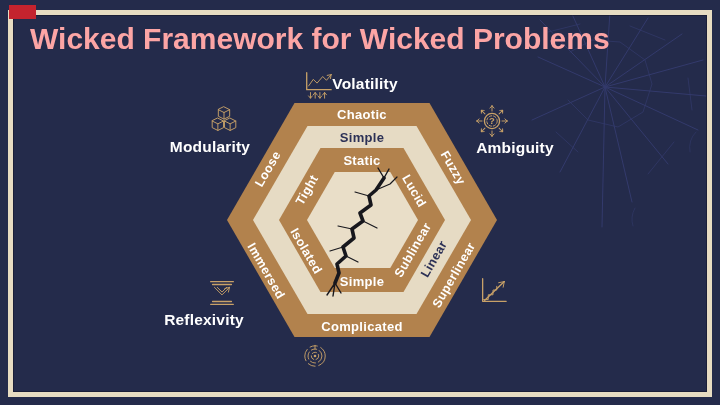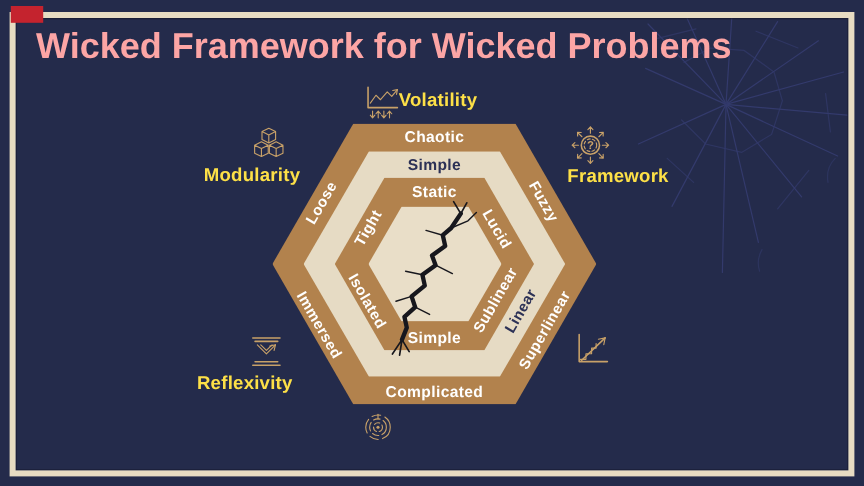--- a/index.html
+++ b/index.html
@@ -37,21 +37,21 @@
     position:absolute; z-index:6; white-space:nowrap;
     font-weight:bold; font-size:13px; color:#ffffff; letter-spacing:.3px;
     --rot:0deg;
     transform:translate(-50%,-50%) rotate(var(--rot));
   }
   .ring-label.rot{font-size:12.5px; letter-spacing:.4px;}
   .ring-label.navy{color:#2c3156;}
   .dim-label{
     position:absolute; z-index:7; white-space:nowrap;
     transform:translate(-50%,-50%);
-    font-size:15.5px; font-weight:bold; color:#fde047; letter-spacing:.2px;
+    font-size:15.5px; font-weight:bold; color:#ffffff; letter-spacing:.2px;
   }
   .dim-icon{position:absolute; z-index:7;}
   .dim-icon svg{display:block;}
   .icon-stroke{stroke:#c8a168; fill:none; stroke-width:1.4; stroke-linecap:round; stroke-linejoin:round;}
   .icon-thin{stroke:#c8a168; fill:none; stroke-width:1; stroke-linecap:round; stroke-linejoin:round;}
   .icon-fill{fill:#c8a168; stroke:none;}
   .icon-glyph{fill:#c8a168; font-family:"Liberation Sans",sans-serif; font-size:10px; font-weight:bold;}
 </style>
 </head>
 <body>
@@ -146,21 +146,21 @@
         <path d="M20 9.5 V4 M20 4 l-2.2 2.4 M20 4 l2.2 2.4" transform="rotate(45 20 20)"></path>
         <path d="M20 9.5 V4 M20 4 l-2.2 2.4 M20 4 l2.2 2.4" transform="rotate(90 20 20)"></path>
         <path d="M20 9.5 V4 M20 4 l-2.2 2.4 M20 4 l2.2 2.4" transform="rotate(135 20 20)"></path>
         <path d="M20 9.5 V4 M20 4 l-2.2 2.4 M20 4 l2.2 2.4" transform="rotate(180 20 20)"></path>
         <path d="M20 9.5 V4 M20 4 l-2.2 2.4 M20 4 l2.2 2.4" transform="rotate(225 20 20)"></path>
         <path d="M20 9.5 V4 M20 4 l-2.2 2.4 M20 4 l2.2 2.4" transform="rotate(270 20 20)"></path>
         <path d="M20 9.5 V4 M20 4 l-2.2 2.4 M20 4 l2.2 2.4" transform="rotate(315 20 20)"></path>
       </g>
     </svg>
   </div>
-  <span class="dim-label" style="left:515px; top:148px;">Framework</span>
+  <span class="dim-label" style="left:515px; top:148px;">Ambiguity</span>
 
   <div class="dim-icon" style="left:477px; top:275px;">
     <svg width="32" height="32" viewBox="0 0 34 34">
       <path class="icon-stroke" d="M6 4 V28 H31"></path>
       <path class="icon-thin" d="M7 26 h5 v-5 h5 v-5 h4 v-4"></path>
       <path class="icon-stroke" d="M8 27 L29 7"></path>
       <path class="icon-thin" d="M29 7 l-6 1.2 M29 7 l-1.2 6"></path>
     </svg>
   </div>
 

